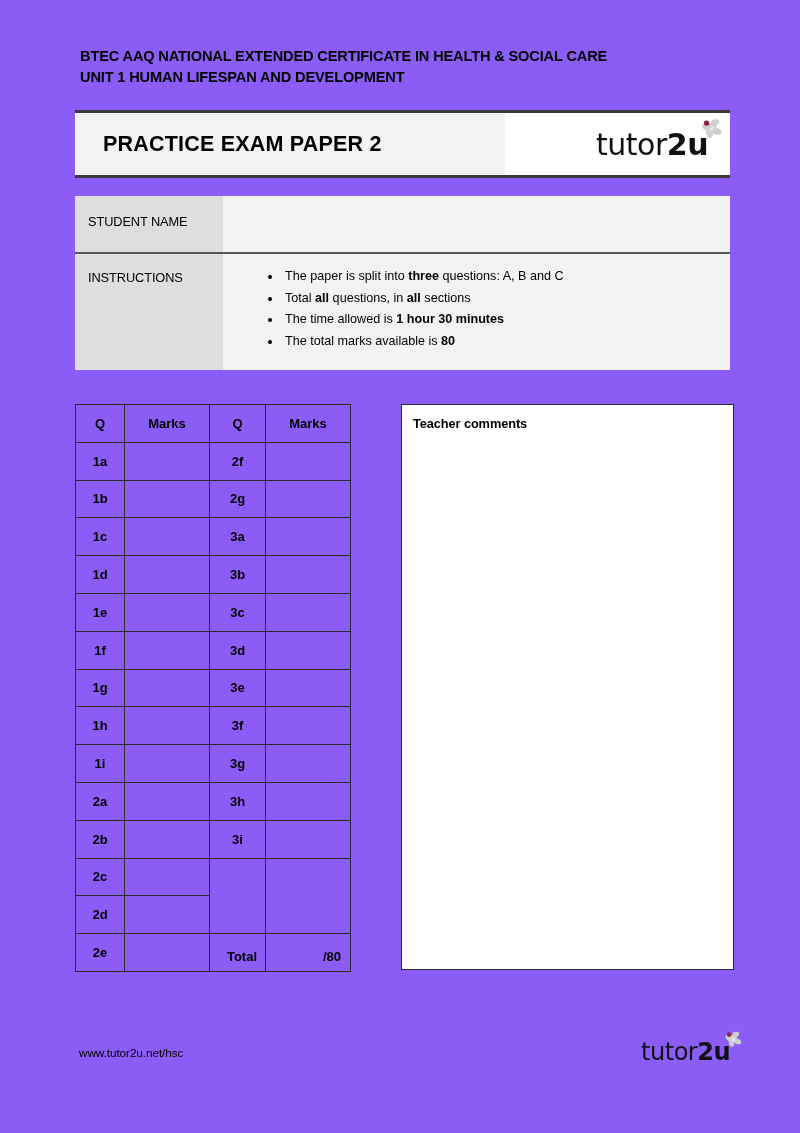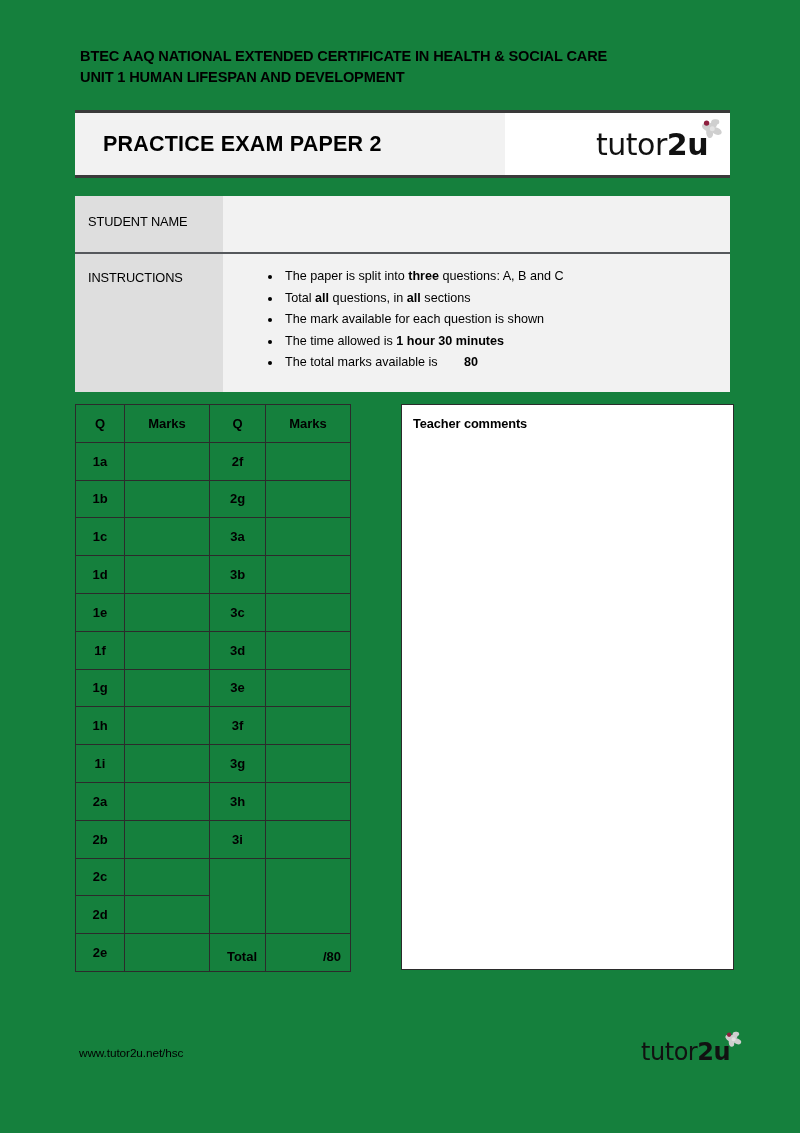--- a/index.html
+++ b/index.html
@@ -14,21 +14,21 @@
     color: #000000;
     position: relative;
     overflow: hidden;
   }
 
   .page {
     position: absolute;
     left: 0; top: 0;
     width: 800px;
     height: 1133px;
-    background: #15803d;
+    background: #8b5cf6;
   }
 
   
   .doc-header {
     position: absolute;
     left: 80px;
     top: 46px;
     width: 650px;
   }
   .doc-header .line {
@@ -266,23 +266,22 @@
     <div class="info-row row-student">
       <div class="info-label">STUDENT NAME</div>
       <div class="info-value"></div>
     </div>
     <div class="info-row row-instructions">
       <div class="info-label">INSTRUCTIONS</div>
       <div class="info-value">
         <ul class="instructions">
             <li><span>The paper is split into </span><span style="font-weight: bold;">three</span><span> questions: A, B and C</span></li>
             <li><span>Total </span><span style="font-weight: bold;">all</span><span> questions, in </span><span style="font-weight: bold;">all</span><span> sections</span></li>
-            <li><span>The mark available for each question is shown</span></li>
             <li><span>The time allowed is </span><span style="font-weight: bold;">1 hour 30 minutes</span></li>
-            <li><span>The total marks available is </span><span style="font-weight: bold; margin-left: 23px;">80</span></li>
+            <li><span>The total marks available is </span><span style="font-weight: bold;">80</span></li>
           </ul>
       </div>
     </div>
   </div>
 
   <table class="marks-table">
     <colgroup>
       <col class="col-q">
         <col class="col-m">
         <col class="col-q2">

